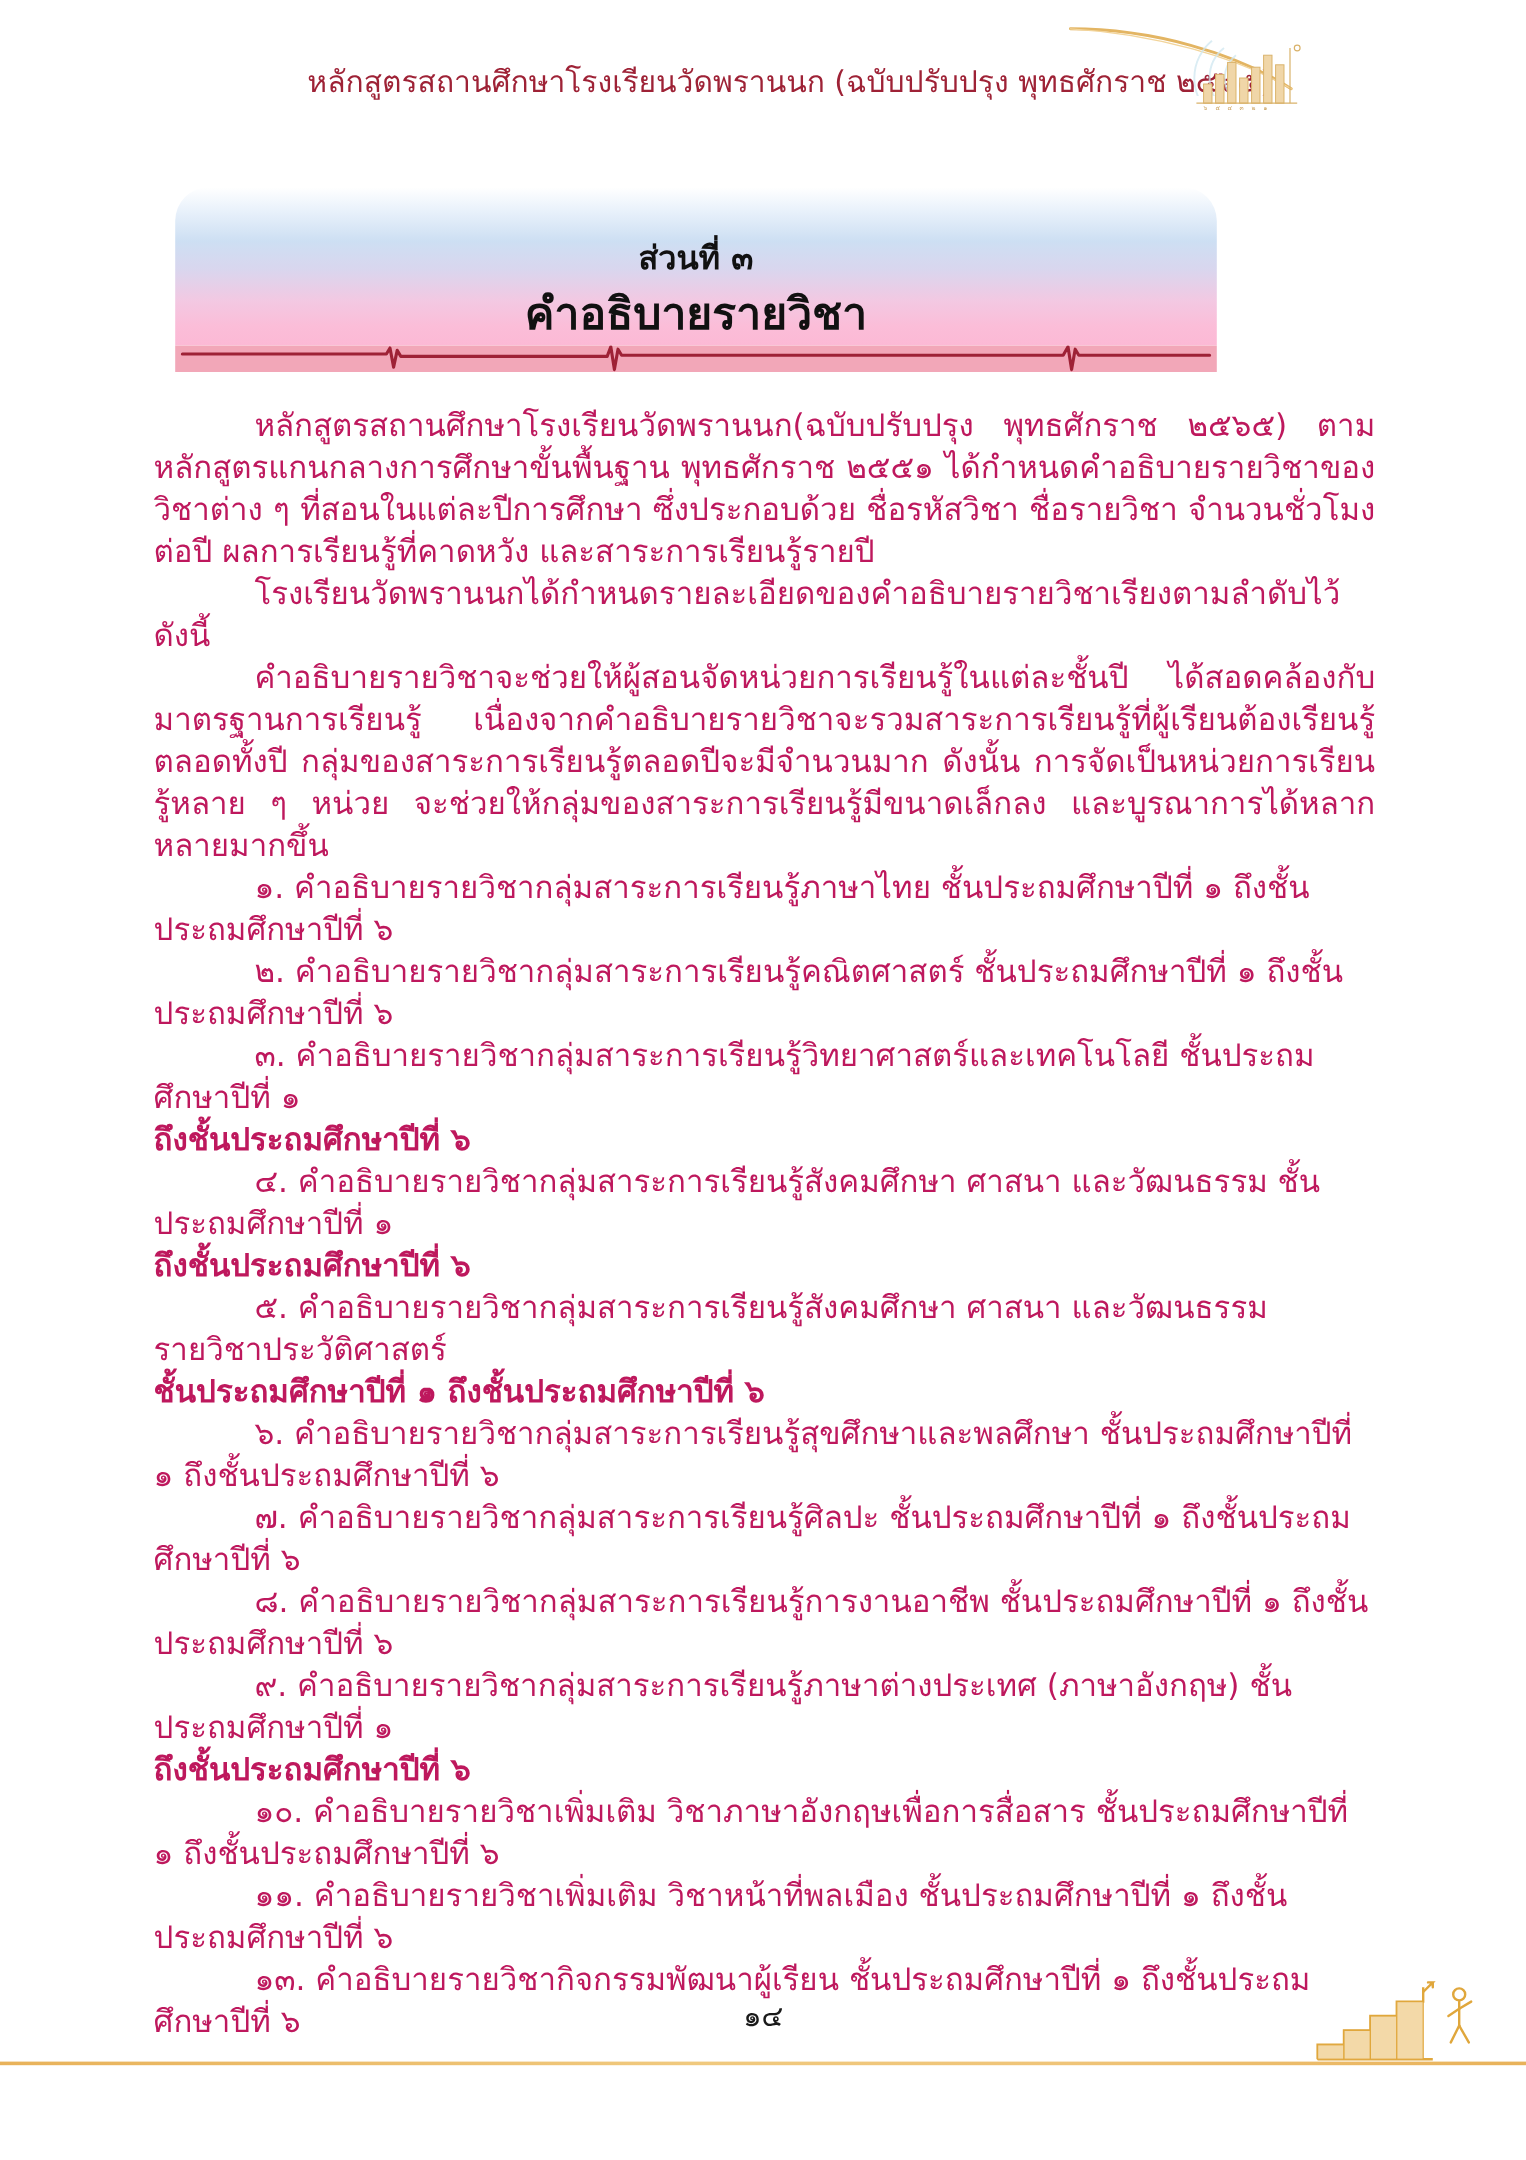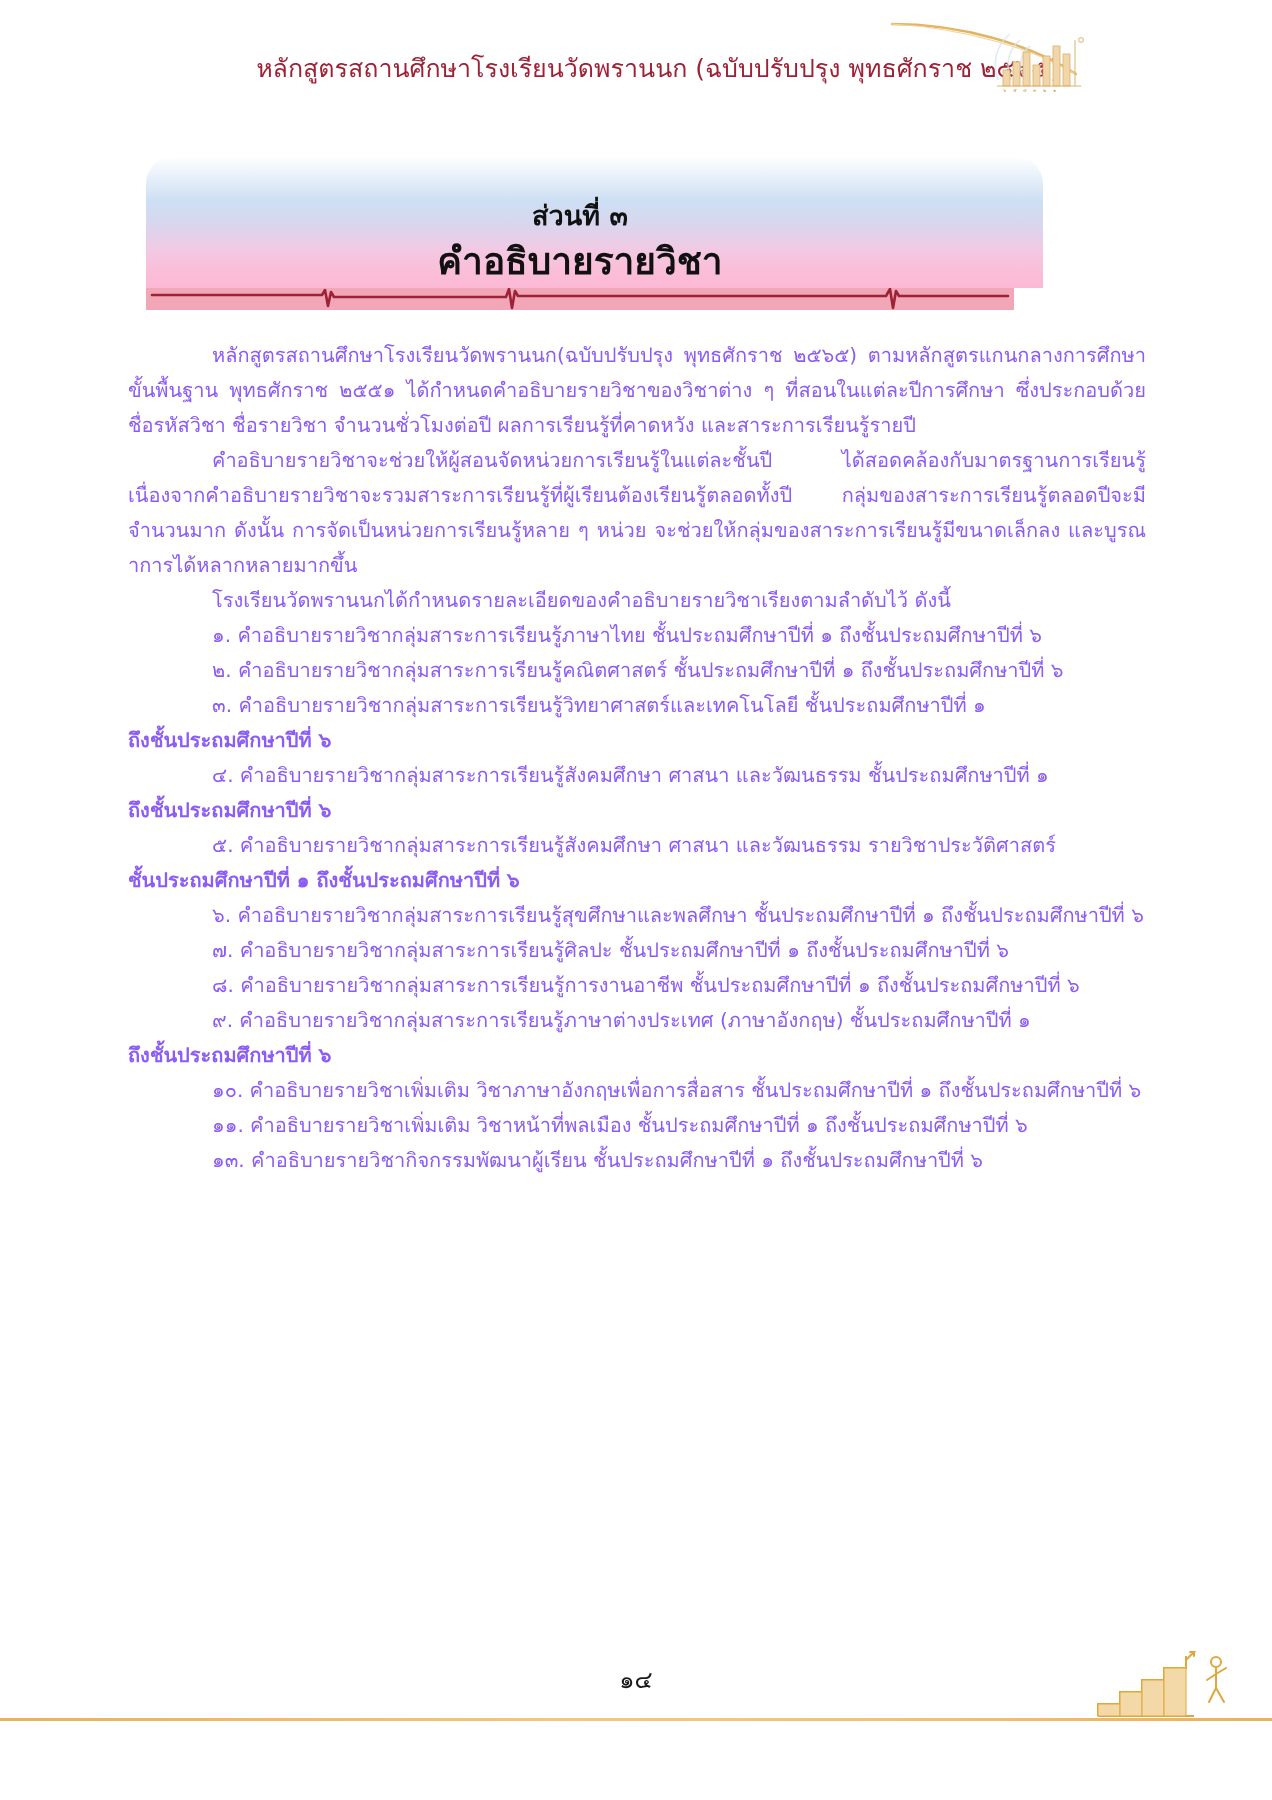--- a/index.html
+++ b/index.html
@@ -30,38 +30,37 @@
     border-radius:28px 28px 0 0;
     background:linear-gradient(180deg,
        #ffffff 0%,
        #eaf2fb 14%,
        #cddff3 34%,
        #d9d6ee 52%,
        #f3c8e2 72%,
        #fbbdd8 88%,
        #fcb9d5 100%);
     overflow:hidden;
-    padding-left:29px;
   }
   .banner-txt{
     position:absolute;left:0;top:40px;width:868px;text-align:center;
     color:#111;font-size:27px;font-weight:bold;line-height:1.45;
   }
   .banner-line2{display:block;font-size:37px;}
 
   .ecgband{
     position:absolute;left:146px;top:288px;width:868px;height:22px;
     background:#f2a7b8;
   }
   .ecgsvg{position:absolute;left:0;top:0;}
 
   
   .content{
     position:absolute;left:128px;top:338px;width:1018px;
-    color:#8b5cf6;font-size:20px;line-height:35px;
+    color:#be185d;font-size:26px;line-height:35px;
   }
   .para{margin:0;text-indent:84px;text-align:justify;}
   .li{margin:0;text-indent:84px;}
   .li.cont{text-indent:0;font-weight:bold;}
 
   
   .pageno{
     position:absolute;left:0;top:1660px;width:1272px;text-align:center;
     font-size:24px;color:#1a1a1a;
   }
@@ -125,22 +124,22 @@
   <div class="ecgband">
     <svg class="ecgsvg" width="868" height="22" viewBox="0 0 868 22">
       <path d="M6 7 L170 7 L176 7 L179 2 L182 18 L185 4 L188 9 L196 9 L360 9
                L363 1 L366 20 L369 3 L372 8 L560 8 L740 8
                L744 1 L747 20 L750 3 L753 8 L862 8" fill="none" stroke="#9e2236" stroke-width="2.6" stroke-linejoin="round" stroke-linecap="round"></path>
     </svg>
   </div>
 
   <div class="content">
     <p class="para">หลักสูตรสถานศึกษาโรงเรียนวัดพรานนก(ฉบับปรับปรุง พุทธศักราช ๒๕๖๕) ตามหลักสูตรแกนกลางการศึกษาขั้นพื้นฐาน พุทธศักราช ๒๕๕๑ ได้กำหนดคำอธิบายรายวิชาของวิชาต่าง ๆ ที่สอนในแต่ละปีการศึกษา ซึ่งประกอบด้วย ชื่อรหัสวิชา ชื่อรายวิชา จำนวนชั่วโมงต่อปี ผลการเรียนรู้ที่คาดหวัง และสาระการเรียนรู้รายปี</p>
+    <p class="para">โรงเรียนวัดพรานนกได้กำหนดรายละเอียดของคำอธิบายรายวิชาเรียงตามลำดับไว้ ดังนี้</p>
     <p class="para">คำอธิบายรายวิชาจะช่วยให้ผู้สอนจัดหน่วยการเรียนรู้ในแต่ละชั้นปี ได้สอดคล้องกับมาตรฐานการเรียนรู้ เนื่องจากคำอธิบายรายวิชาจะรวมสาระการเรียนรู้ที่ผู้เรียนต้องเรียนรู้ตลอดทั้งปี กลุ่มของสาระการเรียนรู้ตลอดปีจะมีจำนวนมาก ดังนั้น การจัดเป็นหน่วยการเรียนรู้หลาย ๆ หน่วย จะช่วยให้กลุ่มของสาระการเรียนรู้มีขนาดเล็กลง และบูรณาการได้หลากหลายมากขึ้น</p>
-    <p class="para">โรงเรียนวัดพรานนกได้กำหนดรายละเอียดของคำอธิบายรายวิชาเรียงตามลำดับไว้ ดังนี้</p>
 
     <p class="li">๑. คำอธิบายรายวิชากลุ่มสาระการเรียนรู้ภาษาไทย ชั้นประถมศึกษาปีที่ ๑ ถึงชั้นประถมศึกษาปีที่ ๖</p>
     <p class="li">๒. คำอธิบายรายวิชากลุ่มสาระการเรียนรู้คณิตศาสตร์ ชั้นประถมศึกษาปีที่ ๑ ถึงชั้นประถมศึกษาปีที่ ๖</p>
     <p class="li">๓. คำอธิบายรายวิชากลุ่มสาระการเรียนรู้วิทยาศาสตร์และเทคโนโลยี ชั้นประถมศึกษาปีที่ ๑</p>
     <p class="li cont">ถึงชั้นประถมศึกษาปีที่ ๖</p>
     <p class="li">๔. คำอธิบายรายวิชากลุ่มสาระการเรียนรู้สังคมศึกษา ศาสนา และวัฒนธรรม ชั้นประถมศึกษาปีที่ ๑</p>
     <p class="li cont">ถึงชั้นประถมศึกษาปีที่ ๖</p>
     <p class="li">๕. คำอธิบายรายวิชากลุ่มสาระการเรียนรู้สังคมศึกษา ศาสนา และวัฒนธรรม รายวิชาประวัติศาสตร์</p>
     <p class="li cont">ชั้นประถมศึกษาปีที่ ๑ ถึงชั้นประถมศึกษาปีที่ ๖</p>
     <p class="li">๖. คำอธิบายรายวิชากลุ่มสาระการเรียนรู้สุขศึกษาและพลศึกษา ชั้นประถมศึกษาปีที่ ๑ ถึงชั้นประถมศึกษาปีที่ ๖</p>

